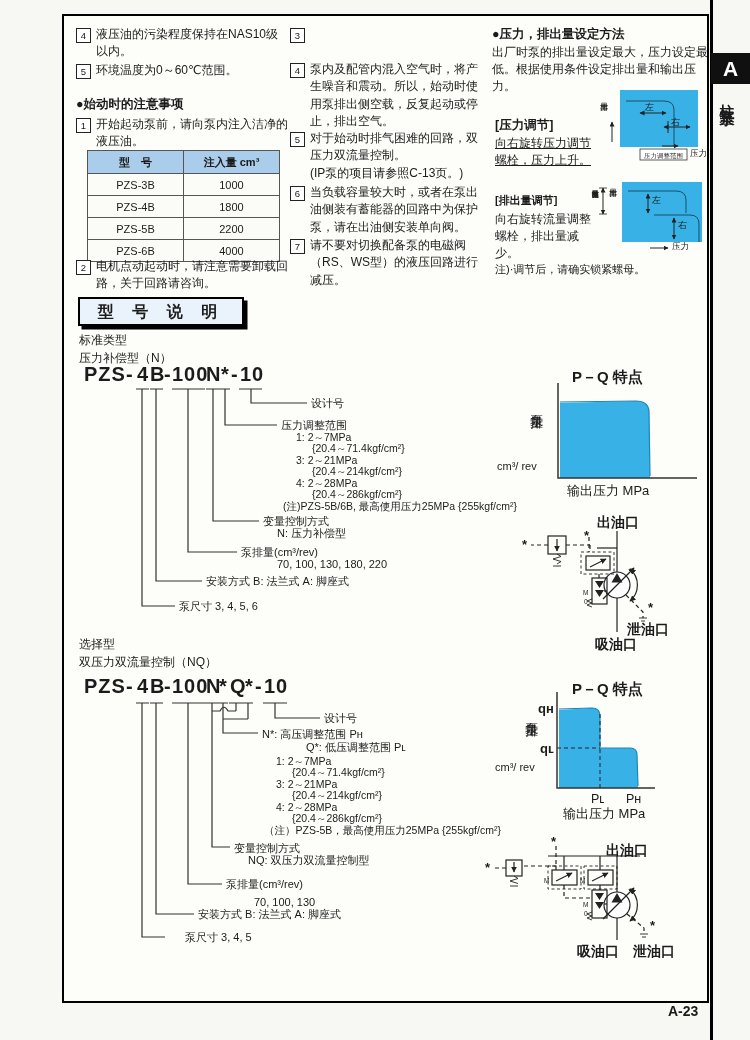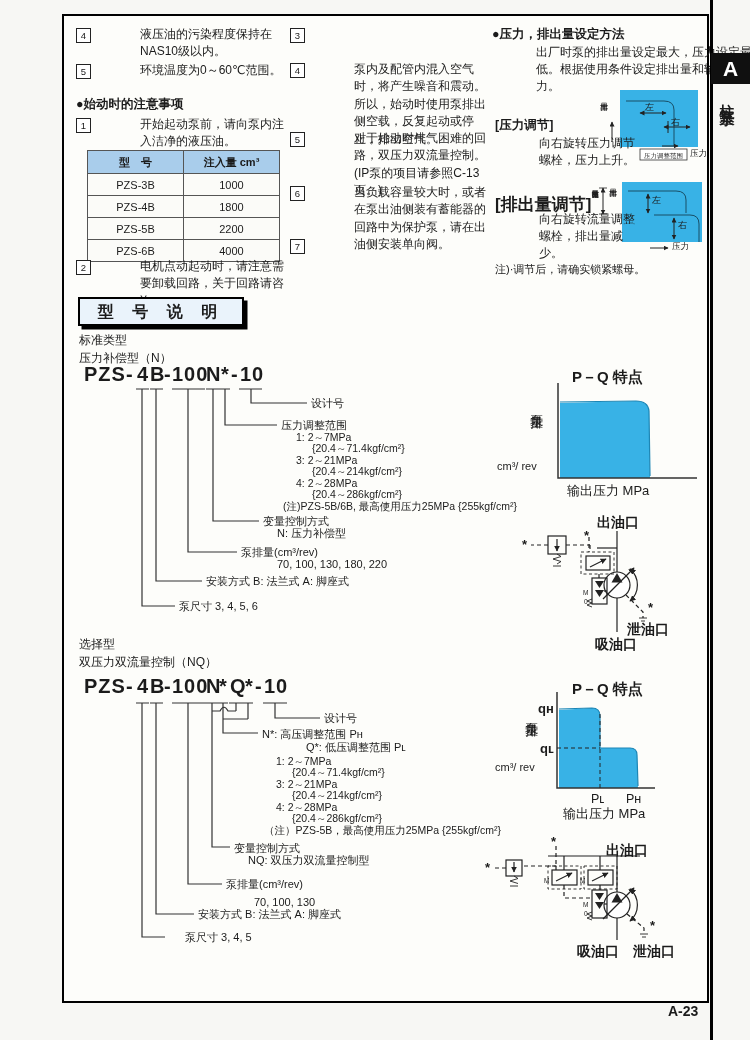--- a/index.html
+++ b/index.html
@@ -1,20 +1,20 @@
 <!DOCTYPE html>
 <html><head>
 <meta charset="utf-8">
 <style>
   html,body{margin:0;padding:0;background:#ececea;font-family:"Liberation Sans","DejaVu Sans",sans-serif;color:#1b1b1b;}
   #page{position:relative;width:750px;height:1040px;background:#f7f7f4;overflow:hidden;}
   .frame{position:absolute;left:62px;top:14px;width:643px;height:985px;border:2.5px solid #000;background:#fdfdfa;z-index:0;}
   #overlay{position:absolute;left:0;top:0;z-index:1;pointer-events:none;}
   .t{position:absolute;z-index:2;line-height:1.4;white-space:nowrap;}
-  .wrap{white-space:normal;margin-left:44px;}
+  .wrap{white-space:normal;}
   .note{position:absolute;z-index:2;display:flex;gap:5px;font-size:12px;line-height:1.45;}
   .mark{flex:0 0 13px;width:13px;height:13px;border:1.2px solid #222;font-size:9.5px;line-height:13px;text-align:center;margin-top:2px;background:#fff;}
   .txt{flex:1;}
   .b{font-weight:bold;}
   .vt{writing-mode:vertical-rl;text-orientation:upright;}
   .code{position:absolute;z-index:2;font-weight:bold;font-size:20px;letter-spacing:1px;}
   .hdrbox{position:absolute;left:78px;top:297px;width:162px;height:25px;border:2px solid #000;background:#eaf3fb;
           box-shadow:3.5px 3.5px 0 #000;z-index:2;text-align:center;line-height:25px;
           font-size:16px;font-weight:bold;letter-spacing:7px;}
   table.fill{position:absolute;left:87px;top:150px;z-index:2;border-collapse:collapse;background:#fbfbf8;}
@@ -210,34 +210,35 @@
       <div>对于始动时排气困难的回路，双压力双流量控制。</div>
       <div>(IP泵的项目请参照C-13页。)</div>
     </span>
   </div>
   <div class="note" style="left:290px;top:184px;width:198px;">
     <span class="mark">6</span>
     <span class="txt wrap">当负载容量较大时，或者在泵出油侧装有蓄能器的回路中为保护泵，请在出油侧安装单向阀。</span>
   </div>
   <div class="note" style="left:290px;top:237px;width:198px;">
     <span class="mark">7</span>
+    <span class="txt wrap">请不要对切换配备泵的电磁阀（RS、WS型）的液压回路进行减压。</span>
   </div>
 
   <div class="t b" style="left:492px;top:26px;font-size:12.5px;">●压力，排出量设定方法</div>
   <div class="t wrap" style="left:492px;top:44px;width:218px;font-size:12px;">出厂时泵的排出量设定最大，压力设定最低。根据使用条件设定排出量和输出压力。</div>
 
   <div class="t b" style="left:495px;top:117px;font-size:12.5px;">[压力调节]</div>
-  <div class="t wrap" style="left:495px;top:135px;width:106px;font-size:12px;">向右旋转压力调节螺栓，压力上升。</div>
+  <div class="t wrap" style="left:495px;top:135px;width:106px;font-size:12px;text-decoration:underline;">向右旋转压力调节螺栓，压力上升。</div>
   <div class="t vt" style="left:598px;top:96px;font-size:8px;">排出量</div>
   <div class="t" style="left:645px;top:101px;font-size:9px;">左</div>
   <div class="t" style="left:671px;top:116px;font-size:9px;">右</div>
   <div class="t" style="left:641px;top:150.5px;width:45px;font-size:6.5px;text-align:center;">压力调整范围</div>
   <div class="t" style="left:690px;top:148px;font-size:8.5px;">压力</div>
 
-  <div class="t b" style="left:495px;top:193px;font-size:17px;">[排出量调节]</div>
+  <div class="t b" style="left:495px;top:193px;font-size:11px;">[排出量调节]</div>
   <div class="t wrap" style="left:495px;top:211px;width:106px;font-size:12px;">向右旋转流量调整螺栓，排出量减少。</div>
   <div class="t vt" style="left:590px;top:185px;font-size:7px;">排出量调整范围</div>
   <div class="t vt" style="left:607px;top:182px;font-size:8px;">排出量</div>
   <div class="t" style="left:652px;top:194px;font-size:9px;">左</div>
   <div class="t" style="left:678px;top:219px;font-size:9px;">右</div>
   <div class="t" style="left:672px;top:241px;font-size:8.5px;">压力</div>
 
   <div class="t" style="left:495px;top:262px;font-size:11px;">注)·调节后，请确实锁紧螺母。</div>
 
   <div class="hdrbox">型 号 说 明</div>

